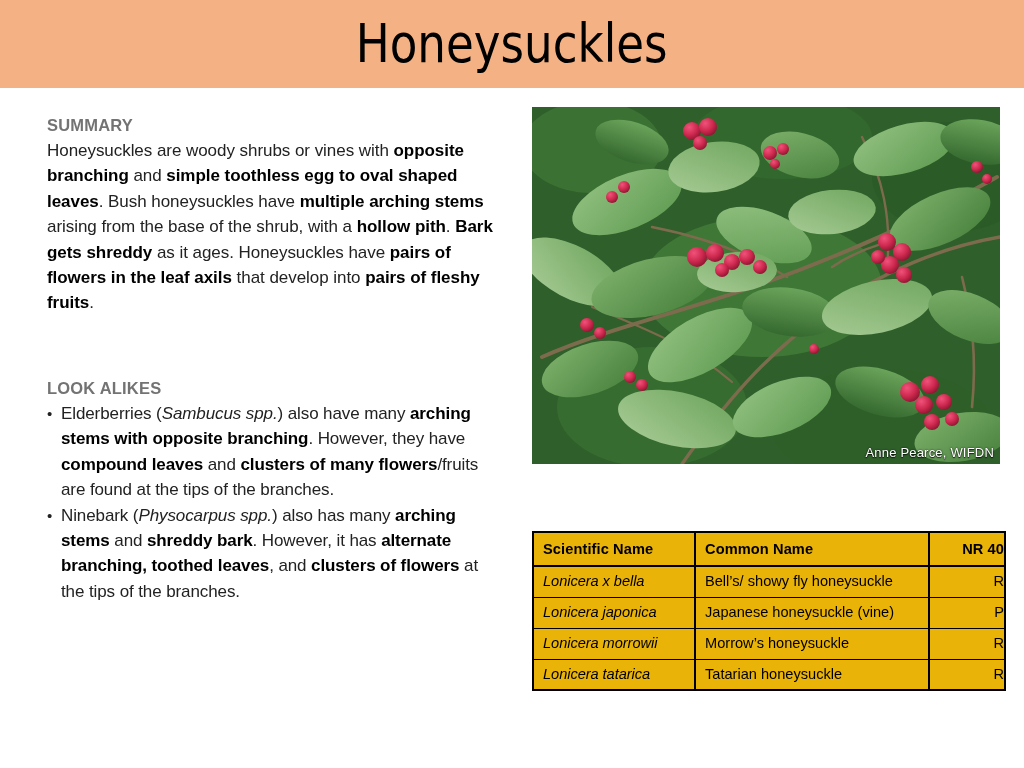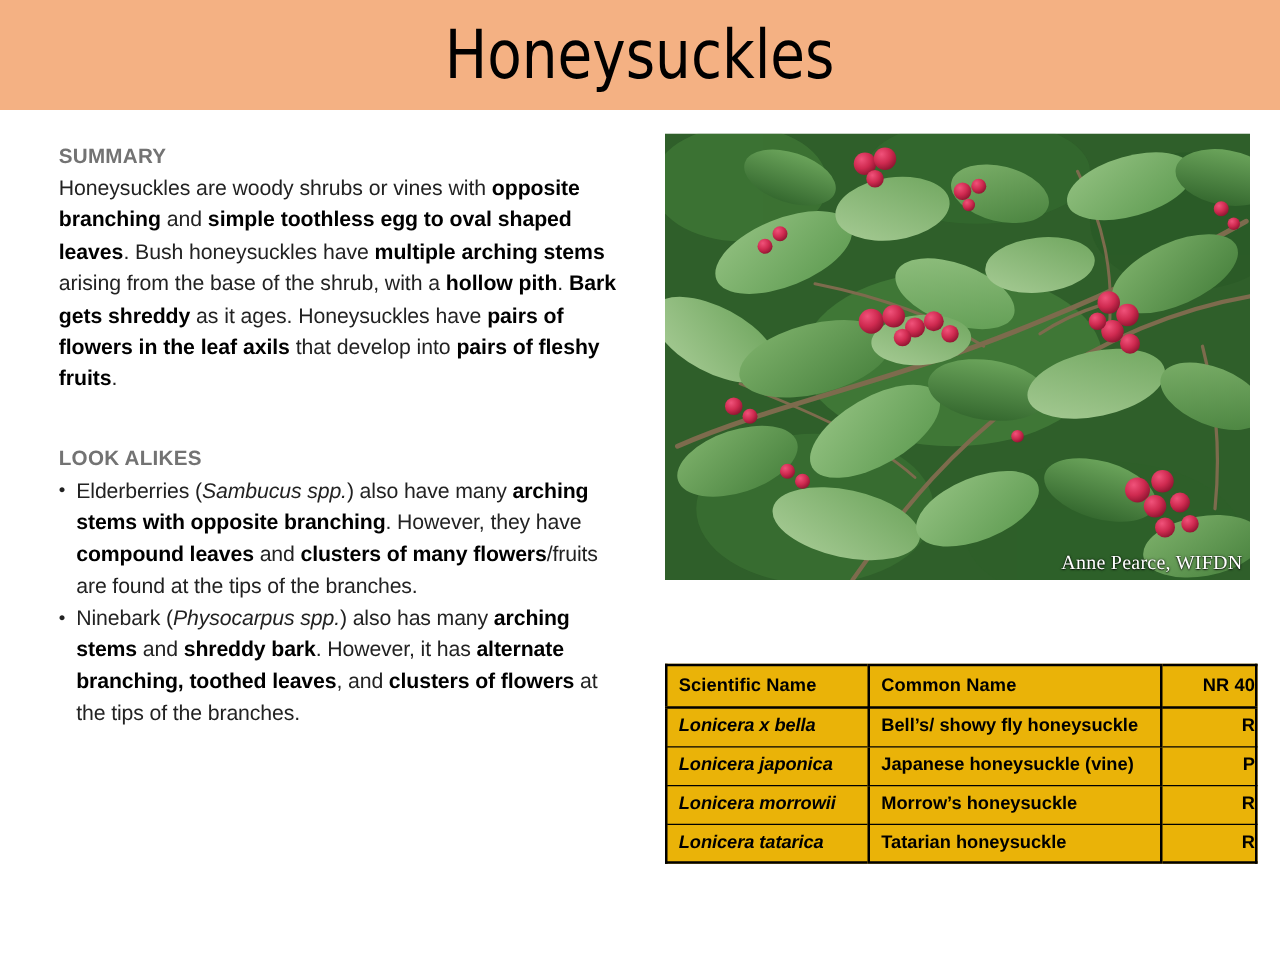--- a/index.html
+++ b/index.html
@@ -57,21 +57,21 @@
     font-weight: 400;
     color: #222222;
     line-height: 25.4px;
     letter-spacing: -0.05px;
     margin: 0;
   }
   .body-par b { color: #000000; font-weight: bold; }
   #look-alikes-block {
     position: absolute;
     left: 47px;
-    top: 355px;
+    top: 376px;
     width: 450px;
   }
   ul.alike-list {
     list-style: none;
     margin: 0;
     padding: 0;
   }
   ul.alike-list li {
     position: relative;
     padding-left: 14px;
@@ -106,22 +106,22 @@
     inset: 0;
     width: 100%;
     height: 100%;
     display: block;
   }
   #photo-credit {
     position: absolute;
     right: 6px;
     bottom: 4px;
     color: #ffffff;
-    font-size: 16px;
-    font-family: Liberation Serif, serif;
+    font-size: 13px;
+    font-family: Liberation Sans, sans-serif;
     text-shadow: 0 0 2px rgba(0,0,0,.85), 0 1px 1px rgba(0,0,0,.7);
     letter-spacing: 0.2px;
     z-index: 5;
   }
 
   
   #species-table-wrap {
     position: absolute;
     left: 532px;
     top: 531px;
@@ -140,21 +140,21 @@
   table#species-table th,
   table#species-table td {
     border: 1.3px solid #000000;
     padding: 0 0 0 9px;
     height: 31px;
     font-size: 14.6px;
     color: #000000;
     text-align: left;
     vertical-align: middle;
     line-height: 1.15;
-    font-weight: bold;
+    font-weight: normal;
     box-sizing: border-box;
   }
   table#species-table thead th {
     font-weight: bold;
     letter-spacing: 0.1px;
     height: 34px;
     border-bottom-width: 2.4px;
   }
   table#species-table th.col-nr,
   table#species-table td.col-nr {

